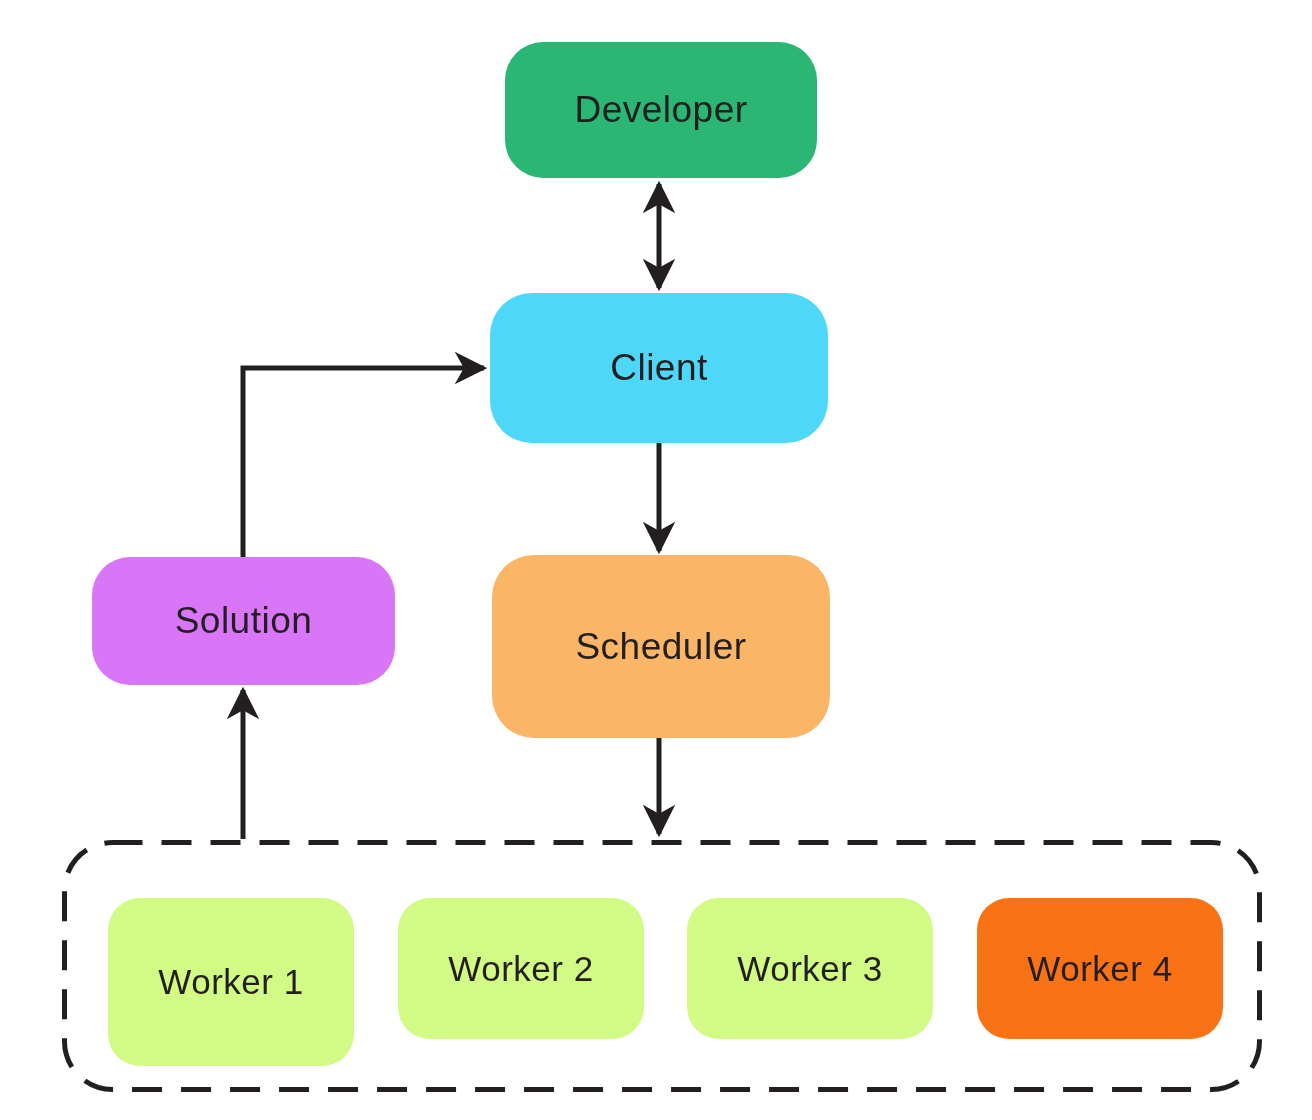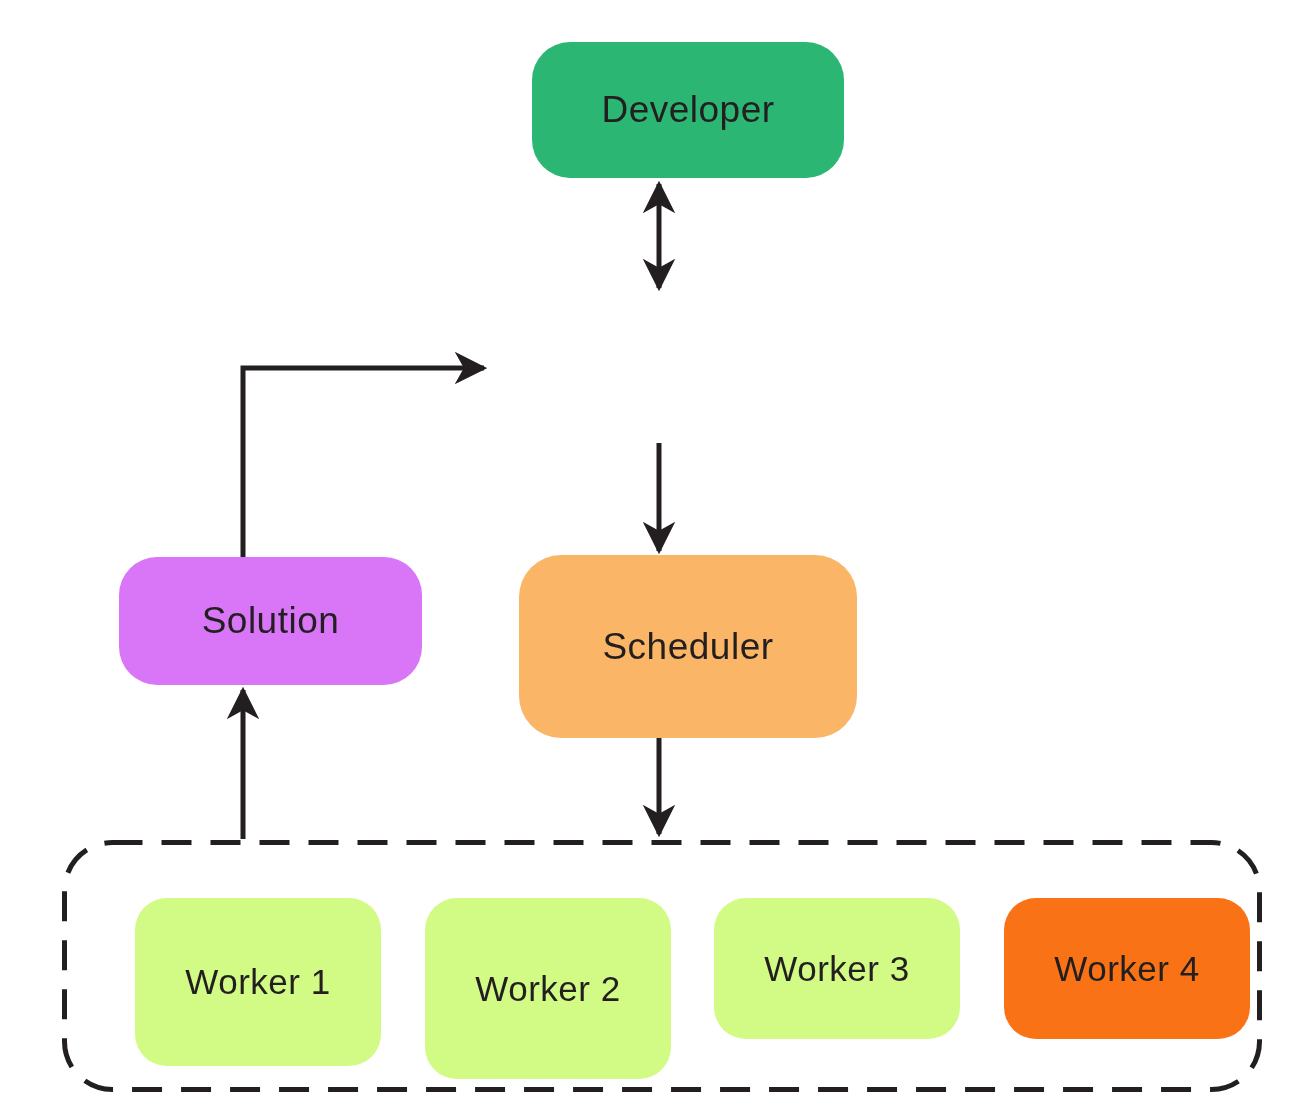--- a/index.html
+++ b/index.html
@@ -32,21 +32,20 @@
   .edges marker path { fill: #231f20; }
   .node {
     position: absolute;
     display: flex;
     align-items: center;
     justify-content: center;
     color: #231f20;
     font-size: 37px;
     letter-spacing: 0.5px;
     text-align: center;
-    margin-left: 27px;
   }
   .node.worker { font-size: 35px; }
   .node.rounded-lg { border-radius: 42px; }
   .node.rounded-md { border-radius: 38px; }
   .node.rounded-sm { border-radius: 32px; }
   .cluster {
     position: absolute;
     left: 62px; top: 840px;
     width: 1200px; height: 252px;
     border-radius: 48px;
@@ -74,36 +73,39 @@
 
     <line x1="243" y1="839" x2="243" y2="690" marker-end="url(#ah)"></line>
 
     <polyline points="243,557 243,368 484,368" marker-end="url(#ah)"></polyline>
   </svg>
 
   <div class="node rounded-md" style="left: 505px; top: 42px; width: 312px; height: 136px; background-color: rgb(43, 182, 115);">
     <span>Developer</span>
   </div>
 
+  <div class="node rounded-lg" style="left: 490px; top: 293px; width: 338px; height: 150px; background-color: rgb(77, 215, 249);">
+    <span>Client</span>
+  </div>
 
   <div class="node rounded-lg" style="left: 492px; top: 555px; width: 338px; height: 183px; background-color: rgb(251, 181, 103);">
     <span>Scheduler</span>
   </div>
 
   <div class="node rounded-md" style="left: 92px; top: 557px; width: 303px; height: 128px; background-color: rgb(216, 118, 247);">
     <span>Solution</span>
   </div>
 
   <div class="cluster">
 
     <div class="node worker rounded-sm" style="left: 46px; top: 58px; width: 246px; height: 168px; background-color: rgb(210, 251, 133);">
       <span>Worker 1</span>
     </div>
 
-    <div class="node worker rounded-sm" style="left: 336px; top: 58px; width: 246px; height: 181px; background-color: rgb(210, 251, 133);">
+    <div class="node worker rounded-sm" style="left: 336px; top: 58px; width: 246px; height: 141px; background-color: rgb(210, 251, 133);">
       <span>Worker 2</span>
     </div>
 
     <div class="node worker rounded-sm" style="left: 625px; top: 58px; width: 246px; height: 141px; background-color: rgb(210, 251, 133); align-items: center;">
       <span>Worker 3</span>
     </div>
 
     <div class="node worker rounded-sm" style="left: 915px; top: 58px; width: 246px; height: 141px; background-color: #f97316;">
       <span>Worker 4</span>
     </div>

